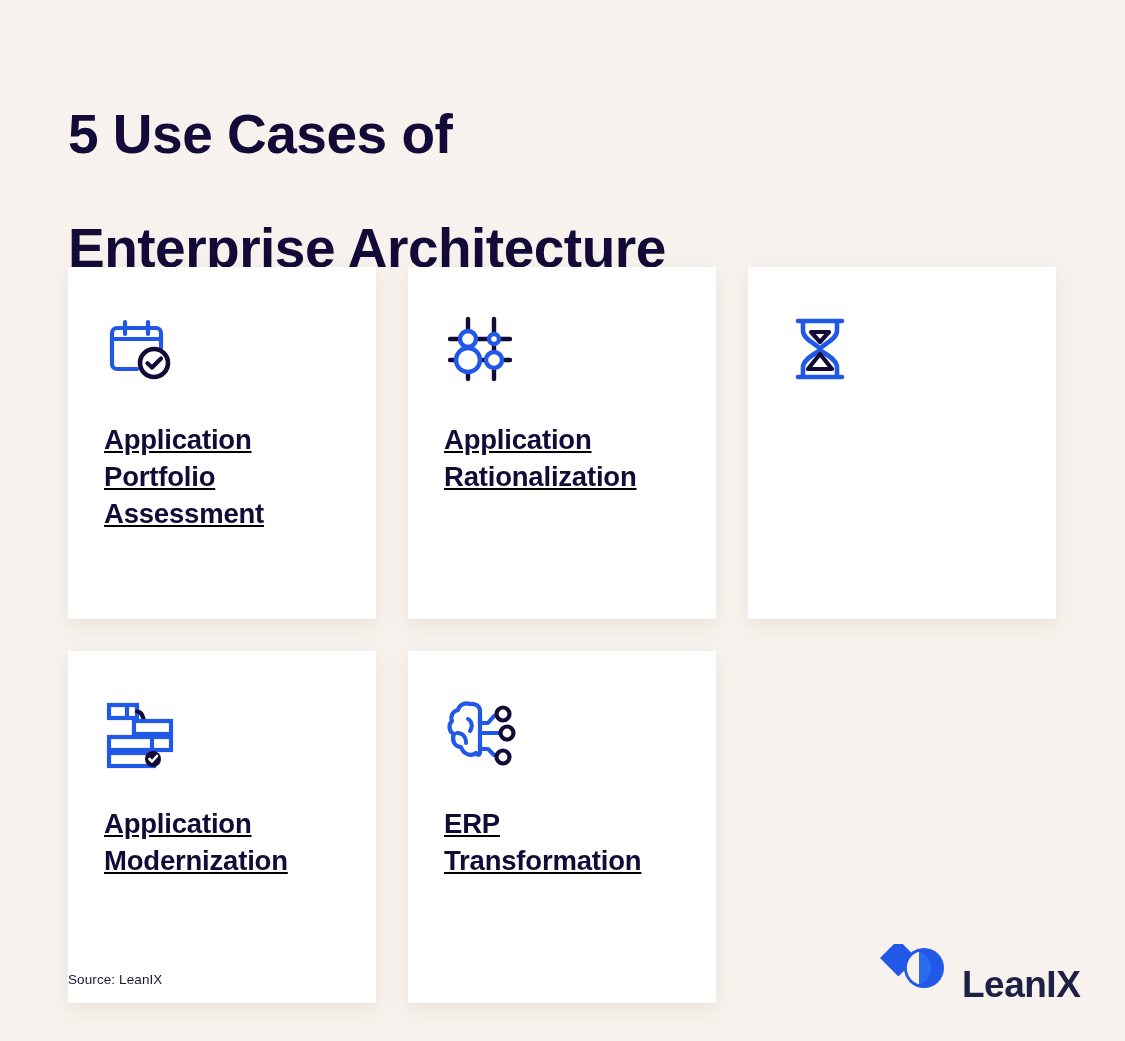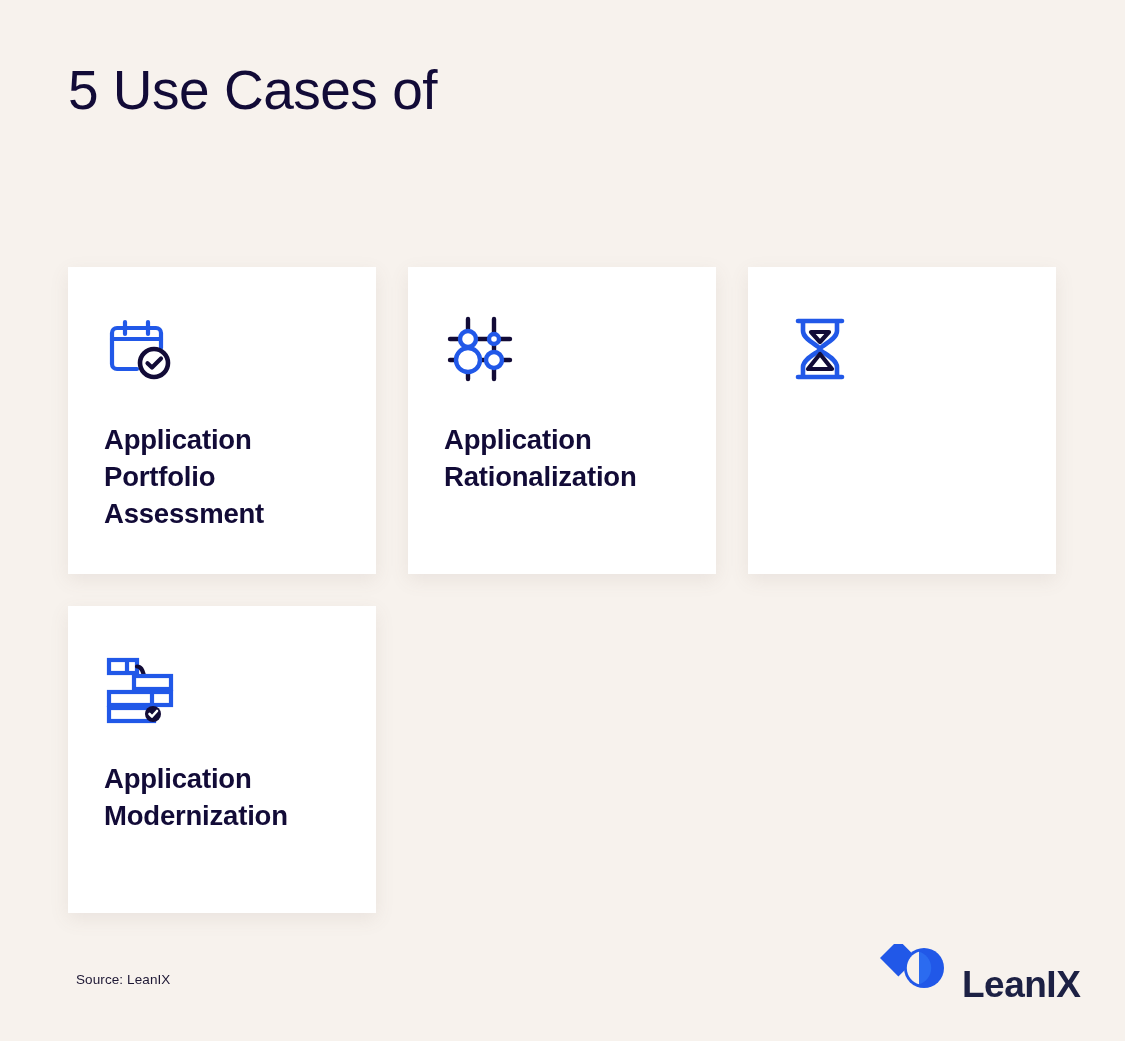--- a/index.html
+++ b/index.html
@@ -25,46 +25,48 @@
   
   .title-block {
     position: absolute;
     left: 68px;
     top: 55px;
     width: 860px;
   }
   .title-line {
     font-size: 55px;
     line-height: 70px;
-    font-weight: 400;
+    font-weight: 700;
     color: #120b37;
     letter-spacing: -0.5px;
     white-space: pre;
+    margin-top: 44px;
   }
 
   
   .grid {
     position: absolute;
     left: 68px;
     top: 267px;
     width: 988px;
     display: grid;
     grid-template-columns: repeat(3, 308px);
     grid-gap: 32px 32px;
   }
   .card {
     position: relative;
     width: 308px;
-    height: 307px;
+    height: 352px;
     background: #ffffff;
     box-shadow: 0 6px 18px rgba(120, 100, 85, 0.10);
     box-sizing: border-box;
     padding: 46px 34px 30px 36px;
     display: flex;
     flex-direction: column;
+    text-decoration: underline;
   }
   .card-icon {
     width: 72px;
     height: 72px;
     margin-bottom: 36px;
     flex: 0 0 auto;
   }
   .card-icon svg {
     display: block;
     width: 72px;
@@ -76,21 +78,21 @@
     line-height: 37px;
     font-weight: 700;
     color: #120b37;
     letter-spacing: -0.2px;
     white-space: pre-line;
   }
 
   
   .source {
     position: absolute;
-    left: 76px;
+    left: 68px;
     top: 972px;
     font-size: 13.5px;
     color: #1d1734;
     letter-spacing: 0.1px;
   }
   .logo {
     position: absolute;
     left: 878px;
     top: 944px;
     display: flex;
@@ -113,20 +115,21 @@
     margin-top: 32px;
   }
 </style>
 </head>
 <body>
 
 <div class="page">
 
   <div class="title-block">
     <div class="title-line">5 Use Cases of</div>
+    <div class="title-line">Enterprise Architecture</div>
   </div>
 
   <div class="grid">
 
     <div class="card">
       <div class="card-icon">
         <svg viewBox="0 0 72 72" fill="none">
           <path d="M57 35 V20 a5 5 0 0 0 -5 -5 H13 a5 5 0 0 0 -5 5 v31 a5 5 0 0 0 5 5 h20" stroke="#2158e8" stroke-width="4.2" stroke-linecap="round" stroke-linejoin="round"></path>
           <path d="M8 26 H57" stroke="#2158e8" stroke-width="4.2" stroke-linecap="round"></path>
           <path d="M21 9 V21" stroke="#2158e8" stroke-width="4.2" stroke-linecap="round"></path>
@@ -181,20 +184,38 @@
           <path d="M48 40 V53" stroke="#2158e8" stroke-width="4.2"></path>
           <rect x="5" y="56" width="45" height="13" stroke="#2158e8" stroke-width="4.2" fill="#ffffff"></rect>
           <circle cx="49" cy="62" r="8" fill="#120b37"></circle>
           <path d="M45.5 62 L48 64.5 L53 59" stroke="#ffffff" stroke-width="2.6" stroke-linecap="round" stroke-linejoin="round" fill="none"></path>
         </svg>
       </div>
       <div class="card-label">Application
 Modernization</div>
     </div>
 
+    <div class="card">
+      <div class="card-icon">
+        <svg viewBox="0 0 72 72" fill="none">
+          <path d="M36 14 C36 9 31 6 26 7 C21 5 15 8 14 13 C9 14 6 19 8 24
+                   C4 28 5 35 10 37 C7 43 11 50 17 50 C19 57 27 60 32 56 C34 59 36 58 36 55 Z" stroke="#2158e8" stroke-width="4.2" fill="#ffffff" stroke-linejoin="round"></path>
+          <path d="M24 22 C28 24 29 30 26 34" stroke="#2158e8" stroke-width="4" fill="none" stroke-linecap="round"></path>
+          <path d="M13 36 C19 36 22 40 22 46" stroke="#2158e8" stroke-width="4" fill="none" stroke-linecap="round"></path>
+          <path d="M36 19 V26 H44 L50 19 H54" stroke="#2158e8" stroke-width="4.2" fill="none" stroke-linecap="round" stroke-linejoin="round"></path>
+          <path d="M36 36 H58" stroke="#2158e8" stroke-width="4.2" stroke-linecap="round"></path>
+          <path d="M36 48 V52 H44 L50 58 H54" stroke="#2158e8" stroke-width="4.2" fill="none" stroke-linecap="round" stroke-linejoin="round"></path>
+          <circle cx="59" cy="17" r="6.5" fill="#ffffff" stroke="#120b37" stroke-width="4.2"></circle>
+          <circle cx="63" cy="36" r="6.5" fill="#ffffff" stroke="#120b37" stroke-width="4.2"></circle>
+          <circle cx="59" cy="60" r="6.5" fill="#ffffff" stroke="#120b37" stroke-width="4.2"></circle>
+        </svg>
+      </div>
+      <div class="card-label">ERP
+Transformation</div>
+    </div>
 
   </div>
 
   <div class="source">Source: LeanIX</div>
 
   <div class="logo">
     <div class="logo-mark">
       <svg width="74" height="48" viewBox="0 0 74 48" fill="none">
         <rect x="2" y="14" width="26" height="26" transform="rotate(-45 2 14)" fill="#2158e8"></rect>
         <circle cx="46" cy="24" r="20" fill="#2158e8"></circle>

